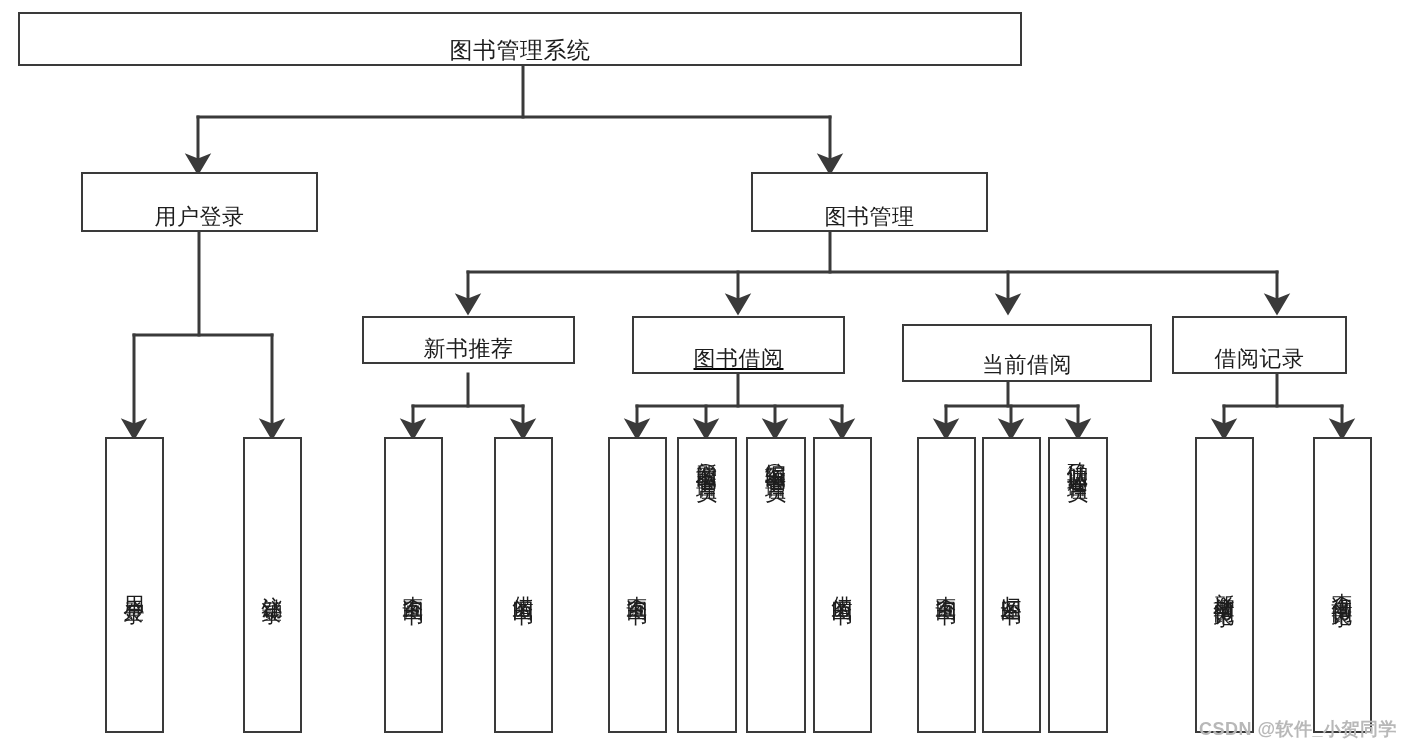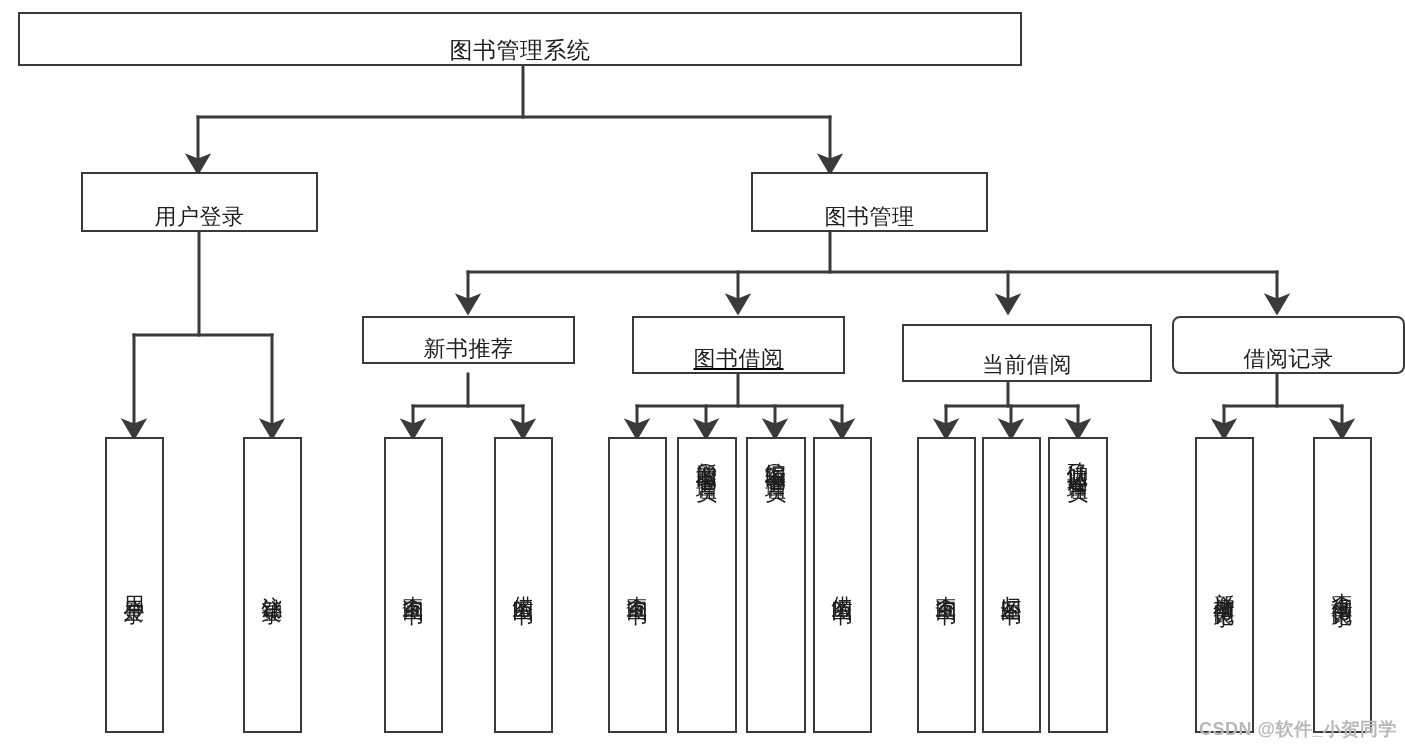--- a/index.html
+++ b/index.html
@@ -138,21 +138,21 @@
 
   <div class="node-box" style="left:362px; top:316px; width:213px; height:48px;">
     <span class="node-label">新书推荐</span>
   </div>
   <div class="node-box" style="left:632px; top:316px; width:213px; height:58px;text-decoration:underline;">
     <span class="node-label">图书借阅</span>
   </div>
   <div class="node-box" style="left:902px; top:324px; width:250px; height:58px;font-family:Liberation Mono, monospace;">
     <span class="node-label">当前借阅</span>
   </div>
-  <div class="node-box" style="left:1172px; top:316px; width:233px; height:58px;border-radius:8px;">
+  <div class="node-box" style="left:1172px; top:316px; width:175px; height:58px;">
     <span class="node-label">借阅记录</span>
   </div>
 
   <div class="node-box vertical centered" style="left:105px; top:437px; width:59px; height:296px;">
     <span class="node-label">用户登录</span>
   </div>
   <div class="node-box vertical centered" style="left:243px; top:437px; width:59px; height:296px;">
     <span class="node-label">注销登录</span>
   </div>
 

